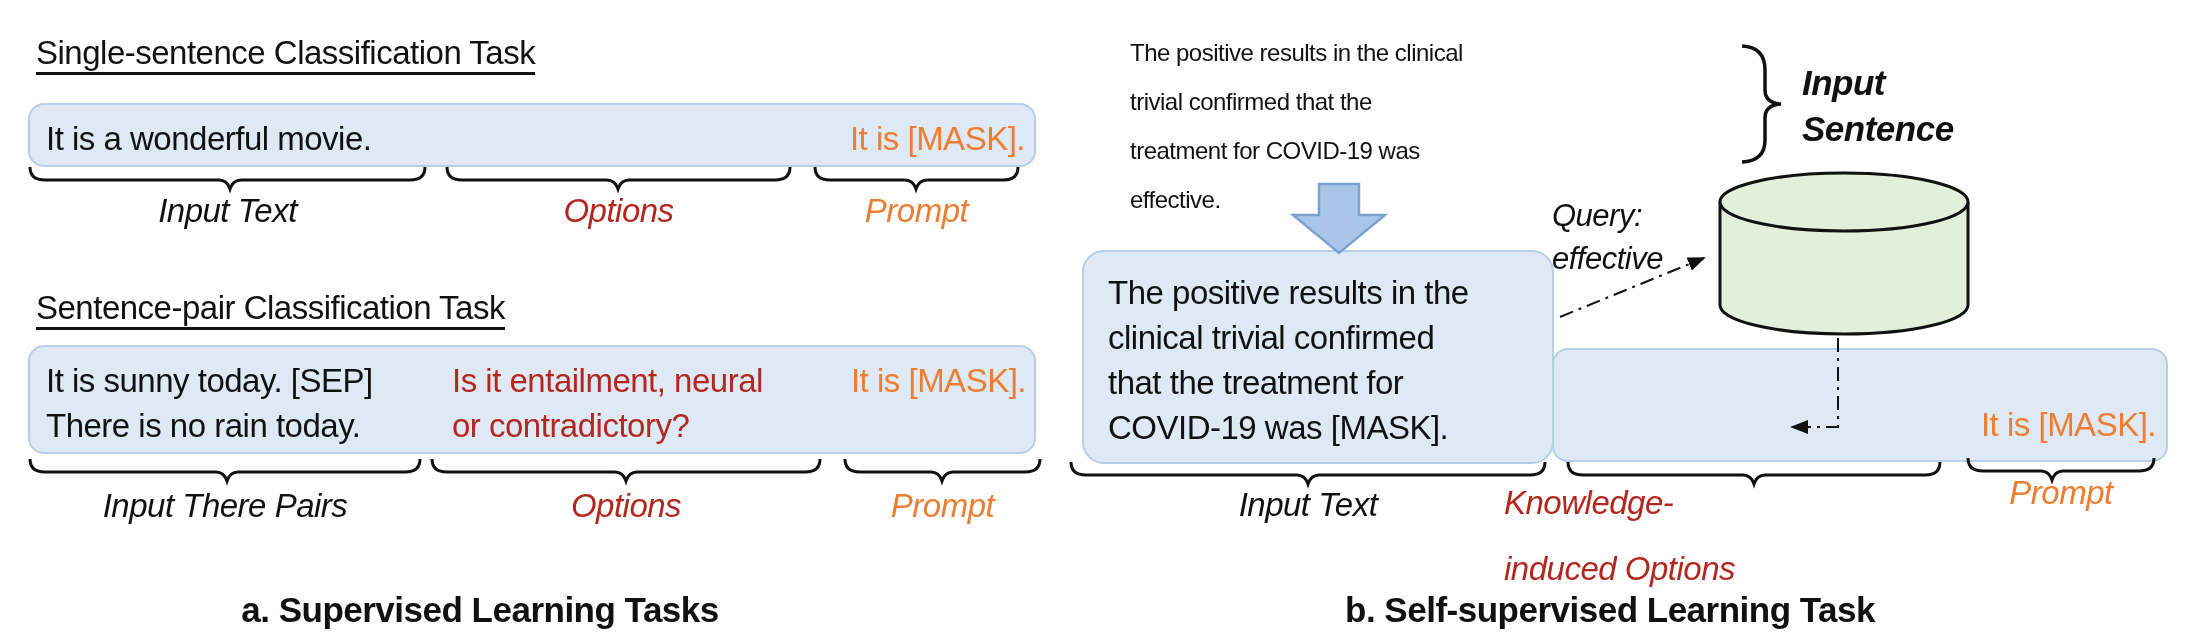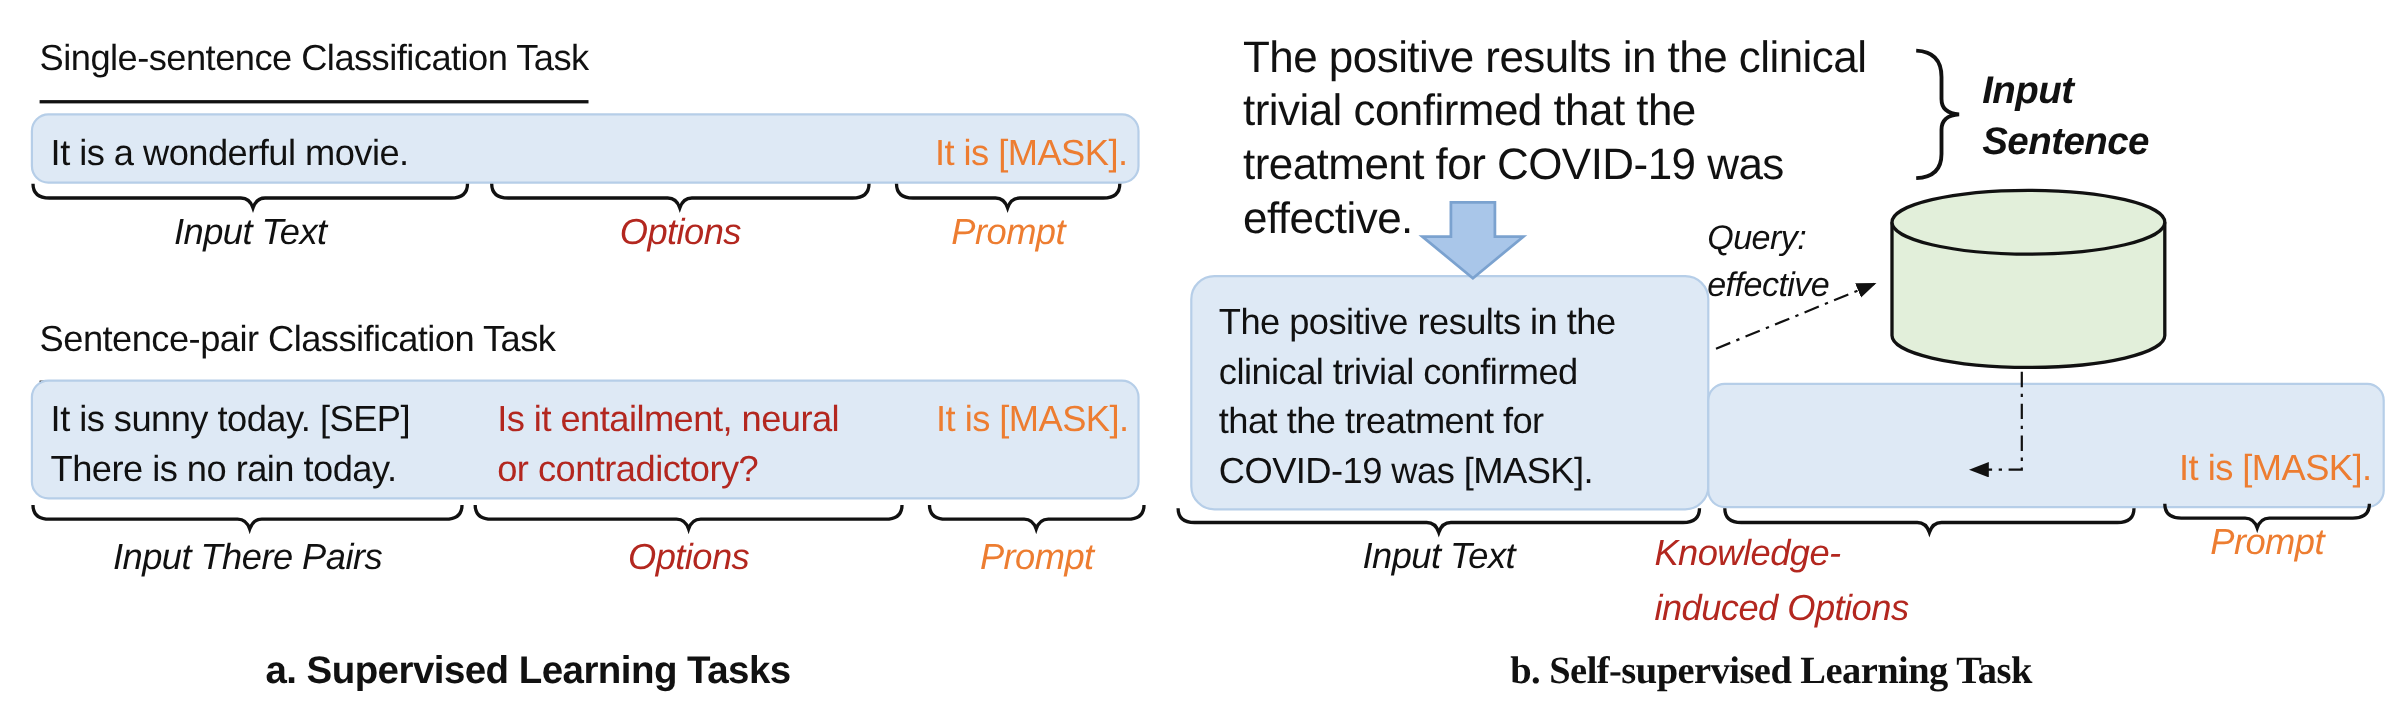--- a/index.html
+++ b/index.html
@@ -1,21 +1,21 @@
 <!DOCTYPE html>
 <html style="--box-fill: #DEE9F5; --box-border: #B6CEE8; --red: #B3271F; --orange: #ED7D31; --green-fill: #E2EFDA; --arrow-fill: #A9C6E9; --arrow-border: #7BA2CF; --ink: #111111;"><head>
 <meta charset="utf-8">
 <style>
   html,body{margin:0;padding:0;background:#fff;}
   .canvas{position:relative;width:2188px;height:642px;background:#ffffff;overflow:hidden;
           font-family:"Liberation Sans",sans-serif;color:var(--ink,#111);}
   .abs{position:absolute;white-space:nowrap;}
-  .t-title{font-size:33px;letter-spacing:-0.5px;font-weight:400;border-bottom:3px solid var(--ink);padding-bottom:19px;}
+  .t-title{font-size:33px;letter-spacing:-0.5px;font-weight:400;border-bottom:3px solid var(--ink);padding-bottom:0;}
   .t-box{font-size:33px;letter-spacing:-0.5px;line-height:45px;}
-  .t-para{font-size:40px;letter-spacing:-0.5px;line-height:49px;}
+  .t-para{font-size:24px;letter-spacing:-0.5px;line-height:49px;}
   .t-label{font-size:33px;font-weight:normal;font-style:italic;letter-spacing:-0.5px;}
   .t-cap{font-size:35px;font-weight:bold;letter-spacing:-0.5px;}
   .t-query{font-size:31px;font-style:italic;line-height:43px;letter-spacing:-0.5px;}
   .t-repo{font-size:31px;font-weight:bold;line-height:46px;letter-spacing:-0.5px;text-align:center;}
   .t-insent{font-size:35px;font-weight:bold;font-style:italic;line-height:46px;letter-spacing:-0.5px;}
   .red{color:var(--red);}
   .orange{color:var(--orange);}
   .center{text-align:center;}
   .bluebox{position:absolute;background:var(--box-fill);border:2px solid var(--box-border);border-radius:16px;}
   .u-red{border-bottom:3px solid var(--red);padding-bottom:3px;}
@@ -89,25 +89,25 @@
   <div class="abs t-box orange" style="right:32px;top:402px;">It is [MASK].</div>
 
   <div class="abs t-repo" style="left:1720px;top:222px;width:248px;">
     <div>Options</div>
     <div>Knowl. Repo.</div>
   </div>
 
   <div class="abs t-label center" style="left:1071px;top:486px;width:474px;">Input Text</div>
   <div class="abs t-label red" style="left:1504px;top:484px;">
     <div>Knowledge-</div>
-    <div style="margin-top:12px;">induced Options</div>
+    <div style="margin-top:28px;">induced Options</div>
   </div>
   <div class="abs t-label center orange" style="left:1968px;top:474px;width:186px;">Prompt</div>
 
-  <div class="abs t-cap center" style="left:1260px;top:590px;width:700px;font-family:Liberation Serif, serif;">b. Self-supervised Learning Task</div>
+  <div class="abs t-cap center" style="left:1260px;top:590px;width:700px;">b. Self-supervised Learning Task</div>
 
   <svg class="overlay" width="2188" height="642" viewBox="0 0 2188 642">
     <defs>
       <marker id="ah" markerUnits="userSpaceOnUse" markerWidth="20" markerHeight="16" refX="16" refY="7" orient="auto">
         <path class="ah" d="M0,0 L18,7 L0,14 Z"></path>
       </marker>
     </defs>
 
     <path class="brace" d="M30,167 q0,13 15,13 L219,180 q8,0 11,9 q3,-9 11,-9 L410,180 q15,0 15,-13"></path>
     <path class="brace" d="M447,167 q0,13 15,13 L607,180 q8,0 11,9 q3,-9 11,-9 L775,180 q15,0 15,-13"></path>

